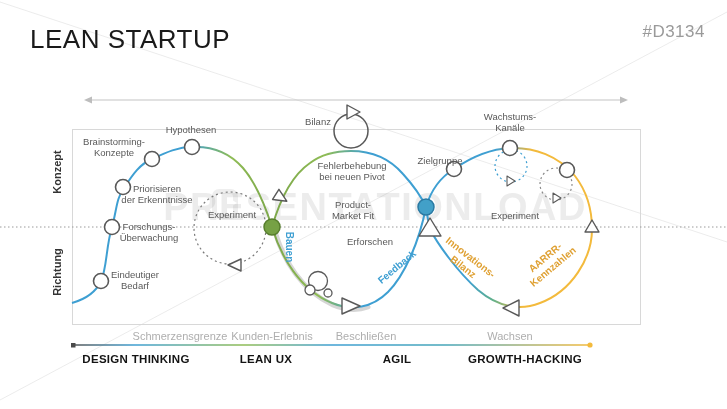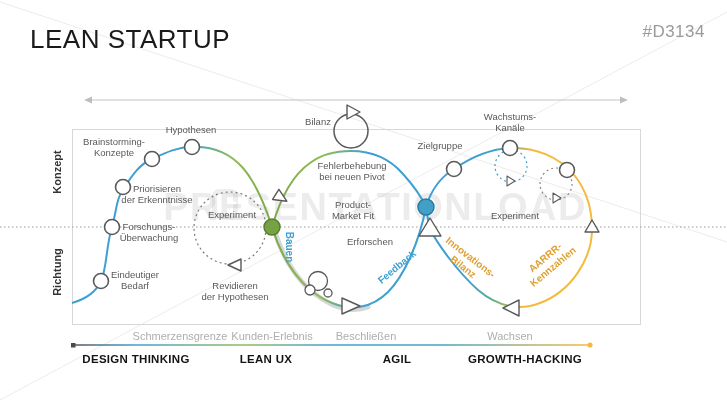--- a/index.html
+++ b/index.html
@@ -185,29 +185,27 @@
   <div class="lbl" style="left:114px;top:147px;">Brainstorming-
 Konzepte</div>
   <div class="lbl" style="left:191px;top:130px;">Hypothesen</div>
   <div class="lbl" style="left:157px;top:194px;">Priorisieren
 der Erkenntnisse</div>
   <div class="lbl" style="left:149px;top:232px;">Forschungs-
 Überwachung</div>
   <div class="lbl" style="left:135px;top:280px;">Eindeutiger
 Bedarf</div>
   <div class="lbl" style="left:232px;top:215px;">Experiment</div>
-  <div class="lbl" style="left:235px;top:291px;">Revidieren
-der Hypothesen</div>
   <div class="lbl" style="left:318px;top:122px;">Bilanz</div>
   <div class="lbl" style="left:352px;top:171px;">Fehlerbehebung
 bei neuen Pivot</div>
   <div class="lbl" style="left:353px;top:210px;">Product-
 Market Fit</div>
   <div class="lbl" style="left:352px;top:242px;padding-left:36px;">Erforschen</div>
-  <div class="lbl" style="left:440px;top:146px;">Zielgruppe</div>
+  <div class="lbl" style="left:440px;top:161px;">Zielgruppe</div>
   <div class="lbl" style="left:510px;top:122px;">Wachstums-
 Kanäle</div>
   <div class="lbl" style="left:515px;top:216px;">Experiment</div>
 
   <div class="curve-lbl" style="left:289px;top:247px;color:#3E9FD2;transform:translate(-50%,-50%) rotate(90deg);">Bauen</div>
   <div class="curve-lbl" style="left:397px;top:267px;color:#3E9FD2;transform:translate(-50%,-50%) rotate(-40deg);">Feedback</div>
   <div class="curve-lbl" style="left:467px;top:262px;color:#DFA032;transform:translate(-50%,-50%) rotate(38deg);">Innovations-
 Bilanz</div>
   <div class="curve-lbl" style="left:549px;top:262px;color:#DFA032;transform:translate(-50%,-50%) rotate(-40deg);">AARRR-
 Kennzahlen</div>

